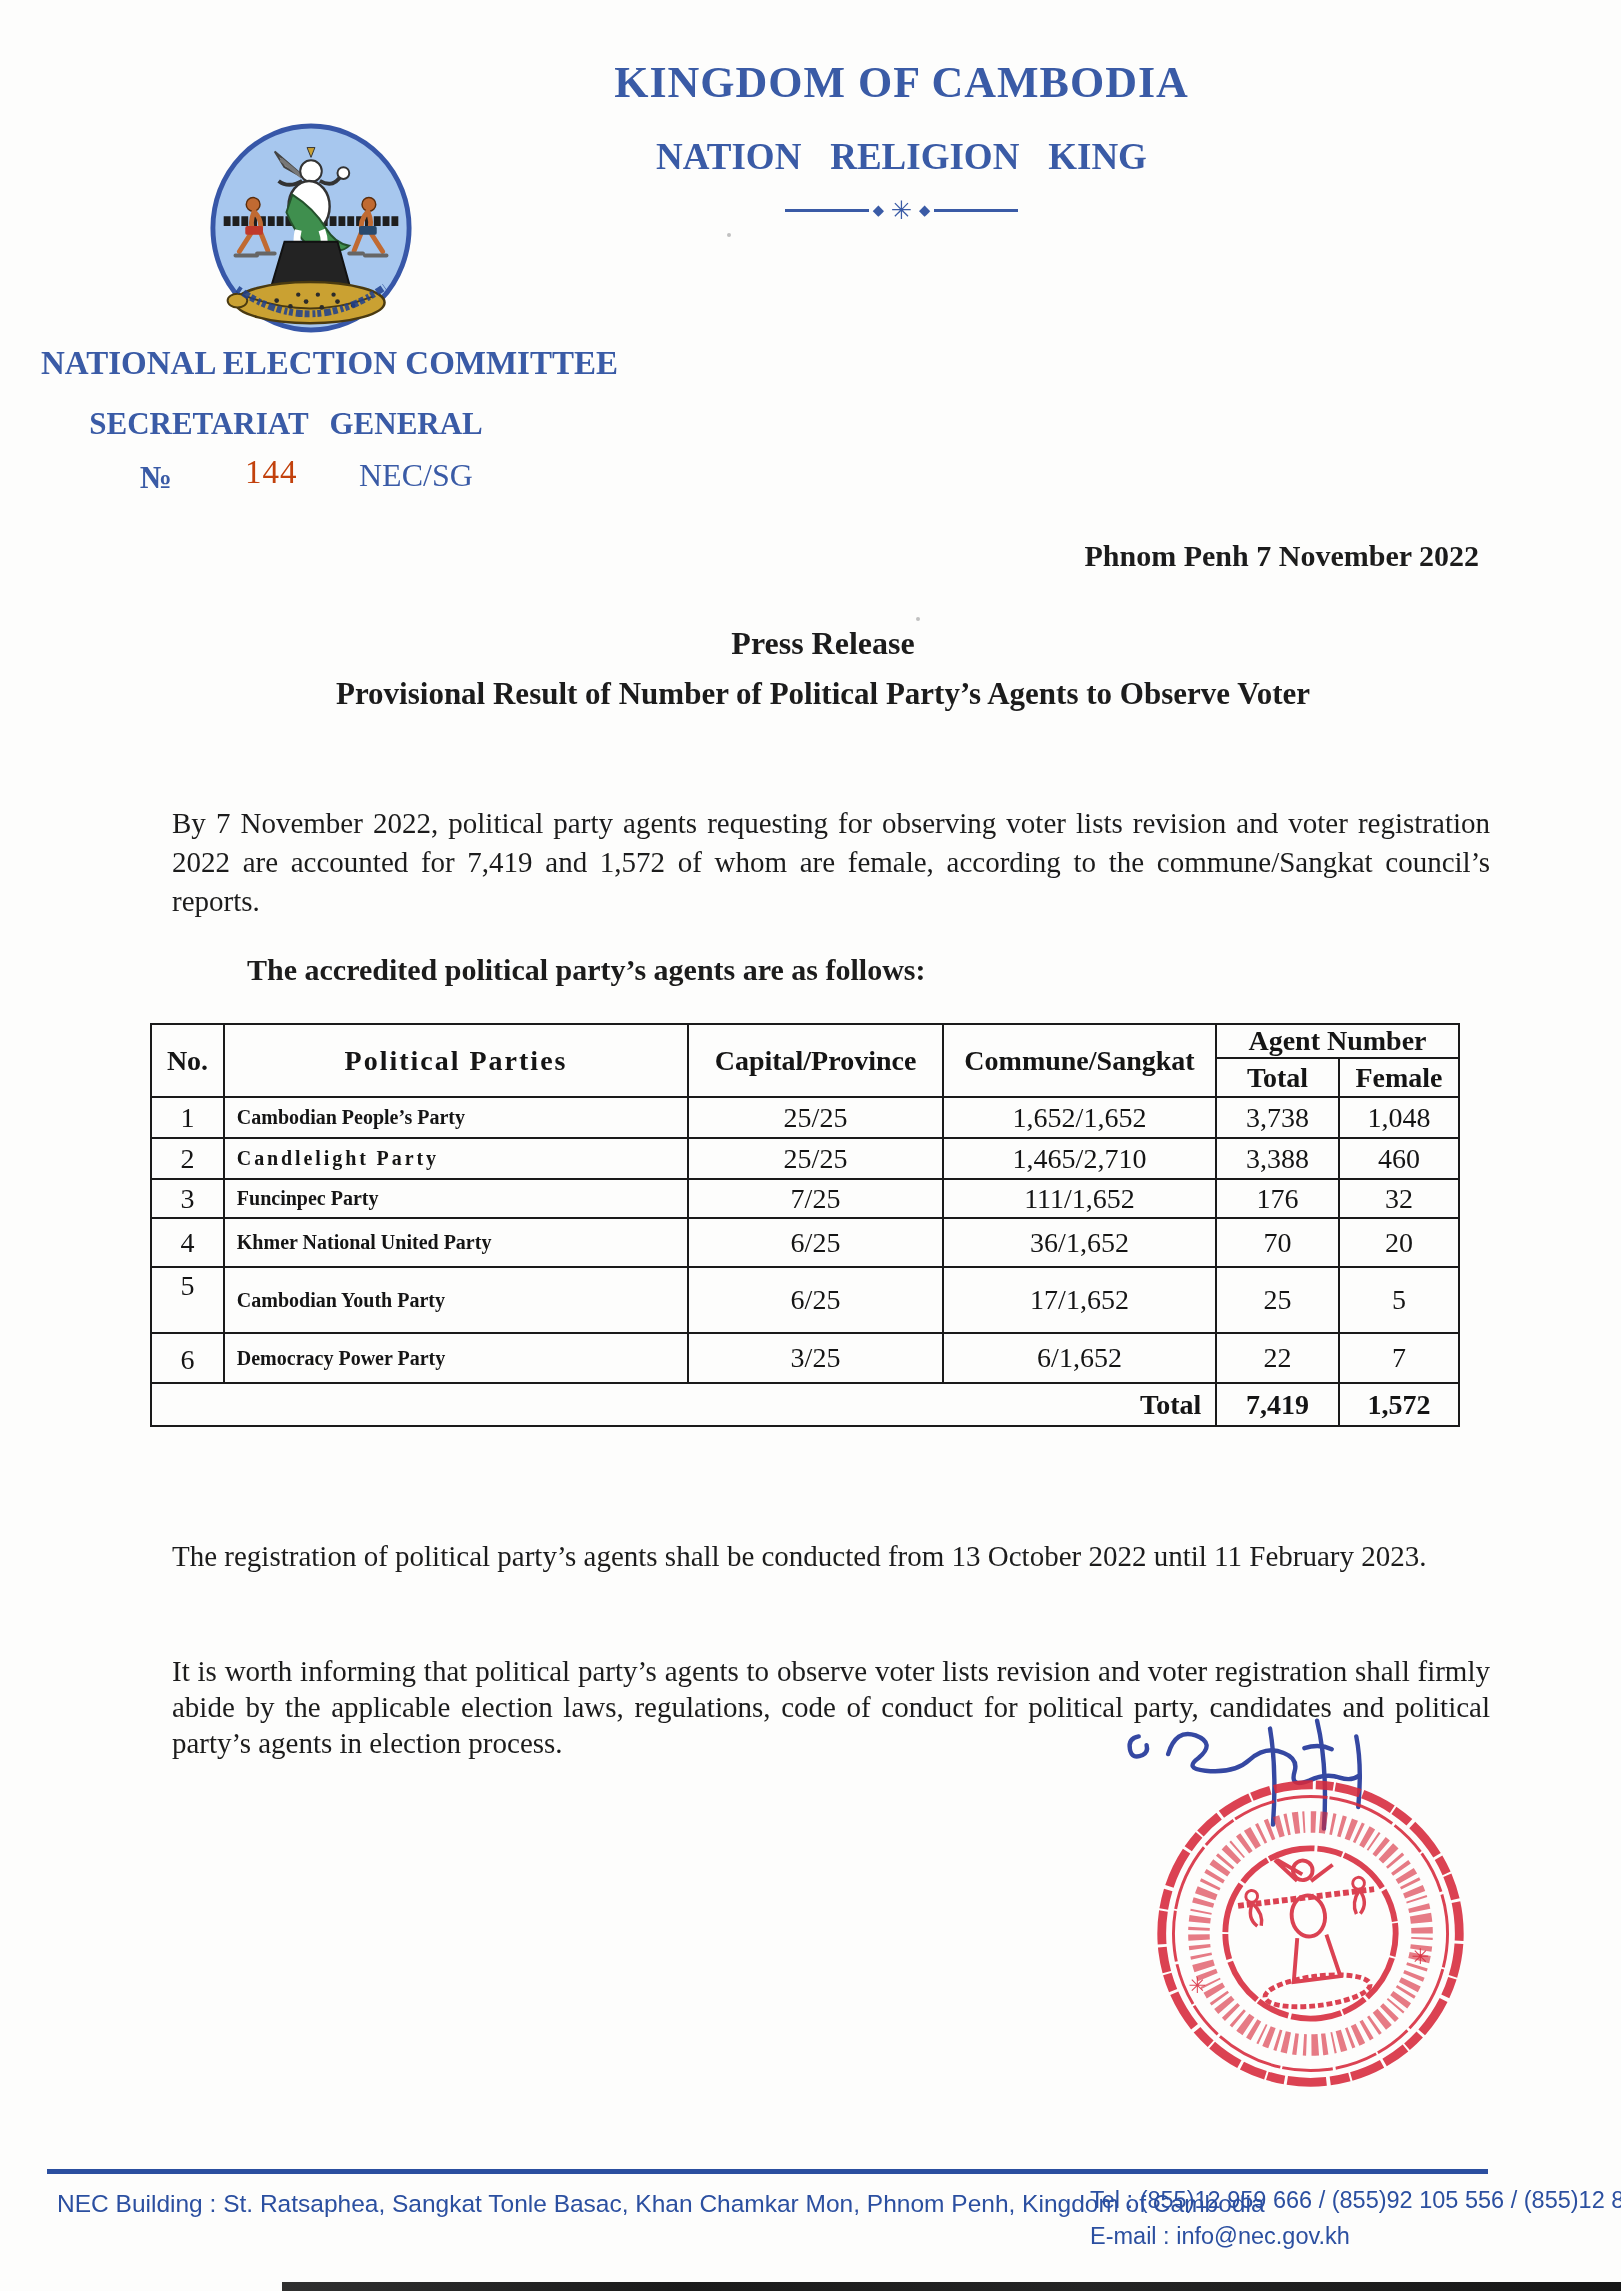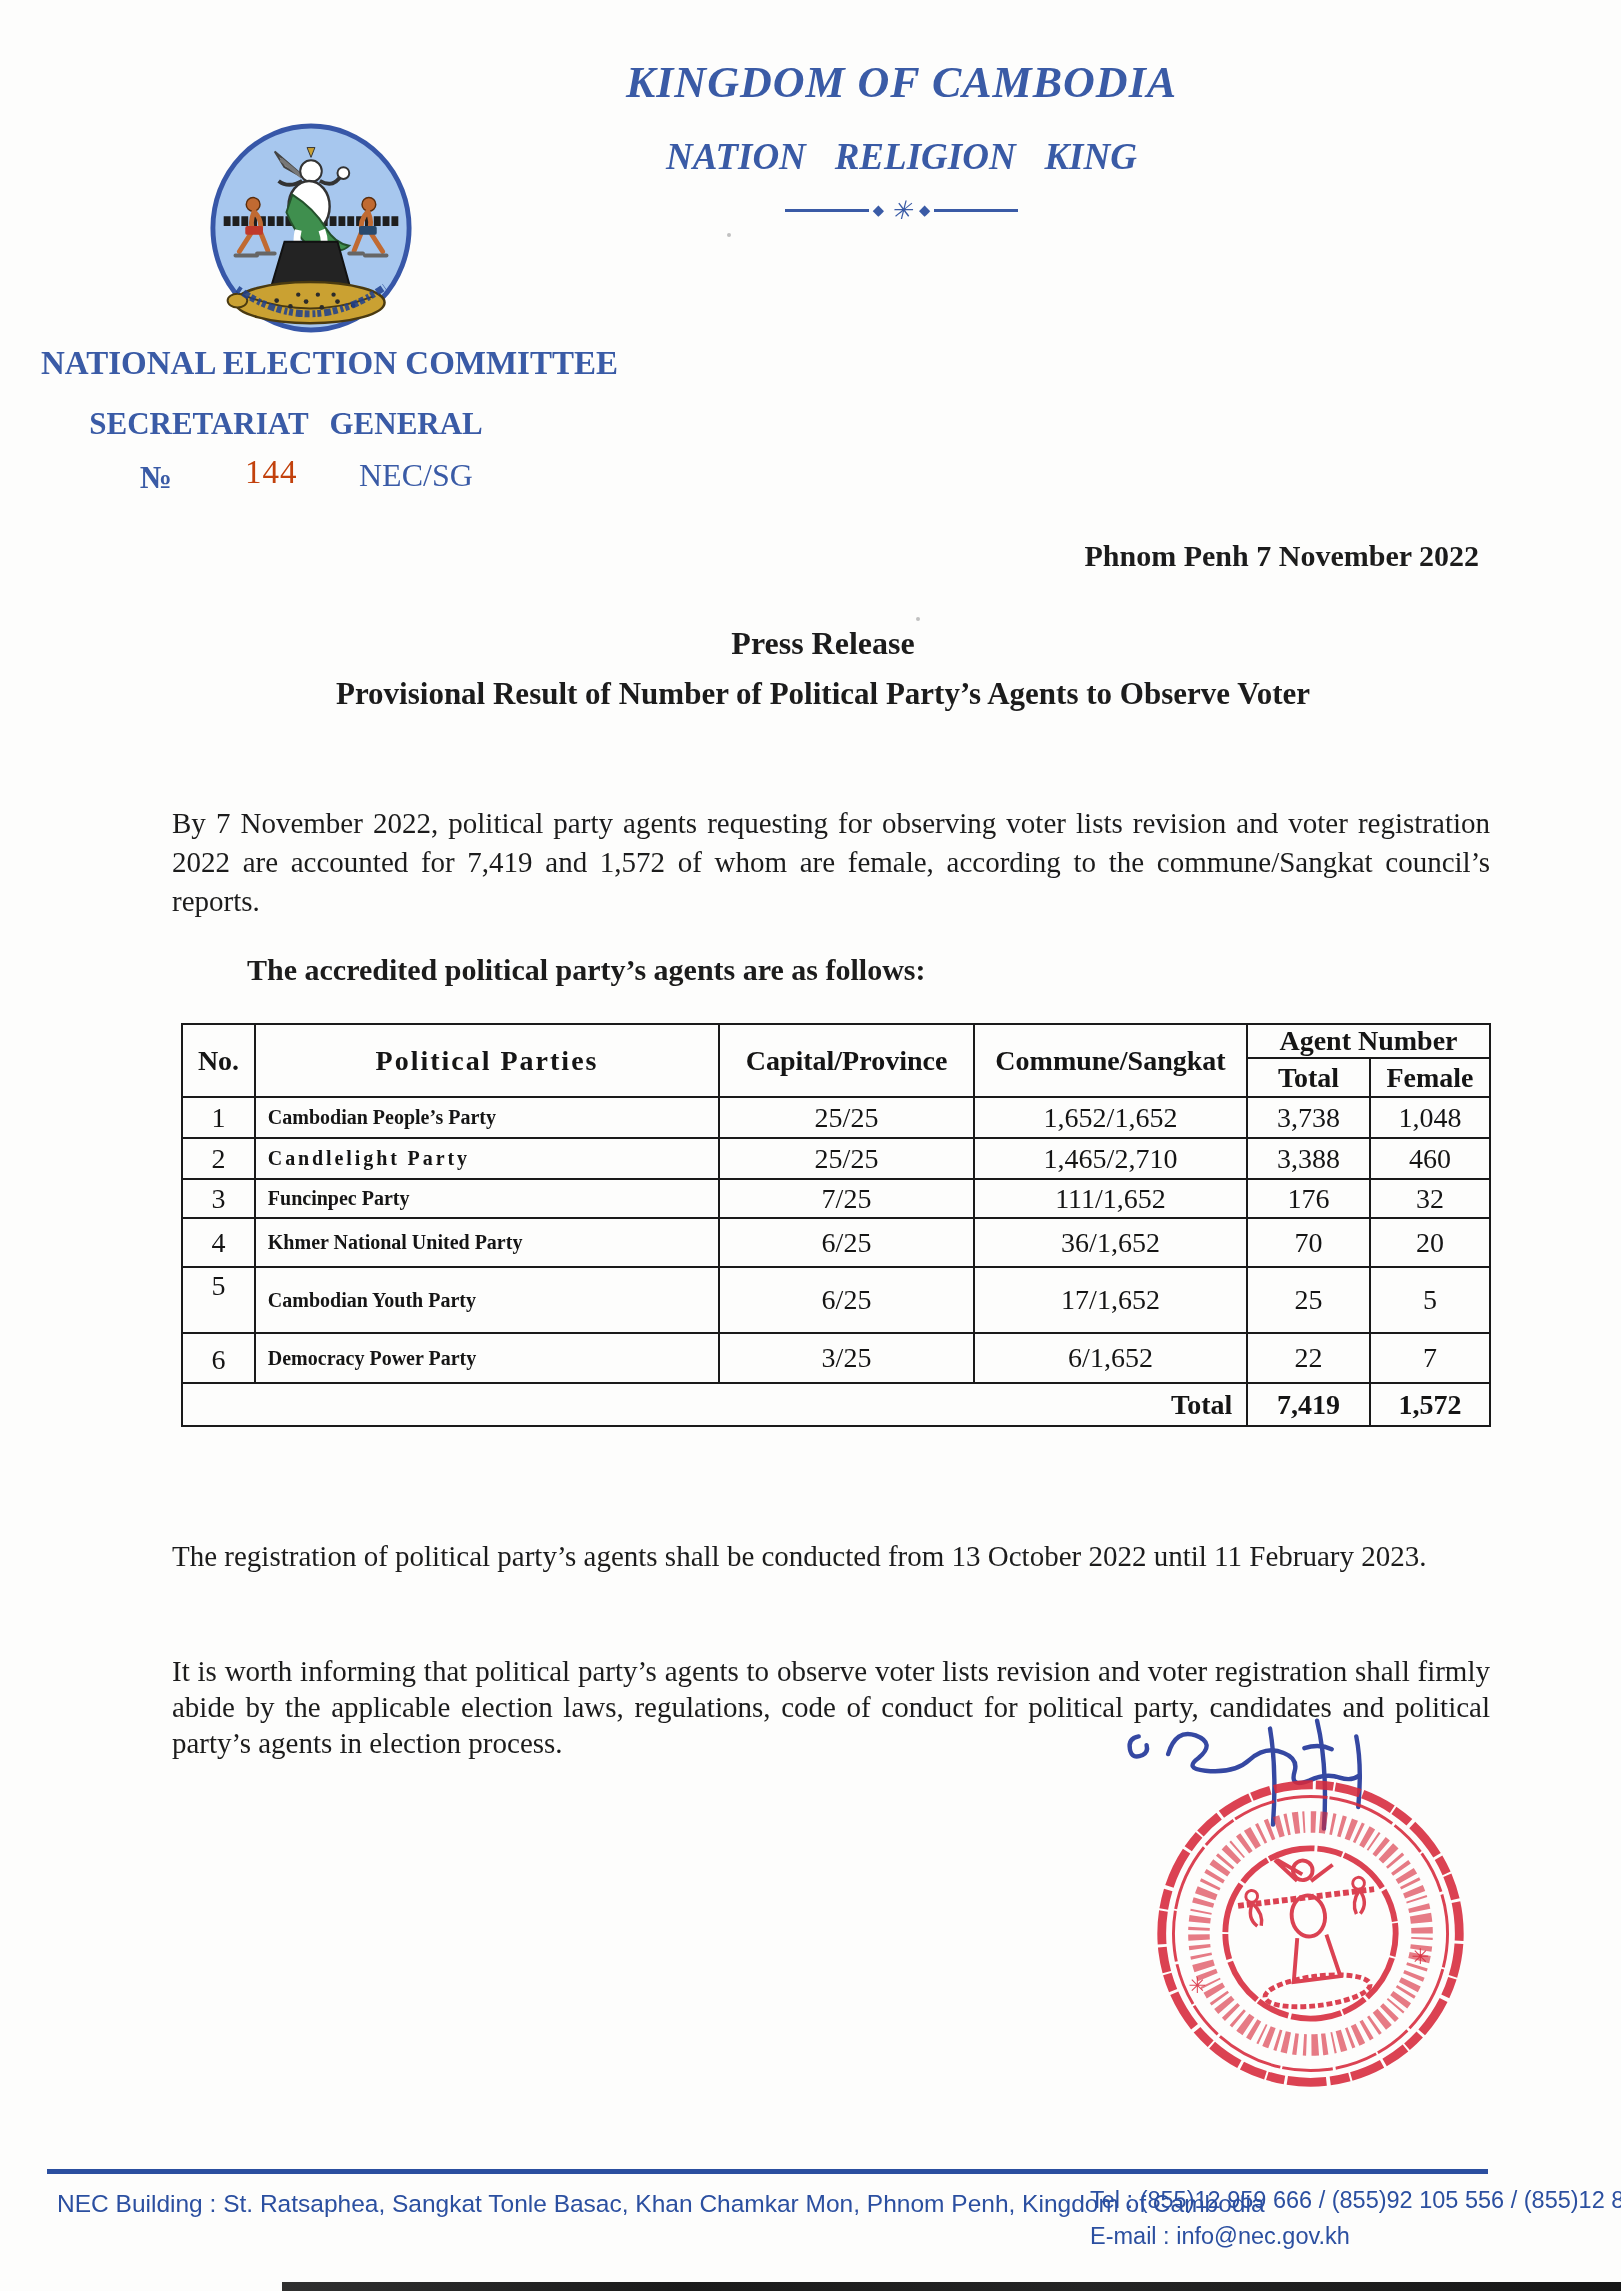--- a/index.html
+++ b/index.html
@@ -8,21 +8,21 @@
     width:1621px;height:2292px;
     margin:0 auto;
     background:#fdfdfc;
     overflow:hidden;
     font-family:"Liberation Serif","DejaVu Serif",serif;
     color:#1c1c1c;
   }
   .abs{position:absolute;}
 
   
-  .kingdom-block{left:490px;top:57px;width:823px;text-align:center;font-style:italic;}
+  .kingdom-block{left:490px;top:57px;width:823px;text-align:center;}
   .kingdom-title{
     font-size:44px;font-weight:bold;color:#3a5ba6;
     letter-spacing:1px;white-space:nowrap;
   }
   .motto{
     margin-top:27.4px;font-size:37px;font-weight:bold;color:#3a5ba6;
     word-spacing:19.6px;white-space:nowrap;
   }
   .ornament{
     margin-top:19.6px;display:flex;align-items:center;justify-content:center;
@@ -56,21 +56,21 @@
     font-size:29px;line-height:39px;
     text-align:justify;
   }
   .p1{top:804px;}
   .p2{top:1537px;}
   .p3{top:1653px;line-height:36px;}
   .table-intro{left:247px;top:953px;font-size:30px;font-weight:bold;white-space:nowrap;}
 
   
   .doc-table{
-    position:absolute;left:181px;top:1023px;width:1307px;
+    position:absolute;left:150px;top:1023px;width:1307px;
     border-collapse:collapse;table-layout:fixed;
     font-size:28px;color:#151515;
   }
   .doc-table th,.doc-table td{
     border:2px solid #1a1a1a;
     padding:0 3.9px;
     text-align:center;vertical-align:middle;
     overflow:hidden;white-space:nowrap;
   }
   .doc-table{border:2.9px solid #1a1a1a;}

